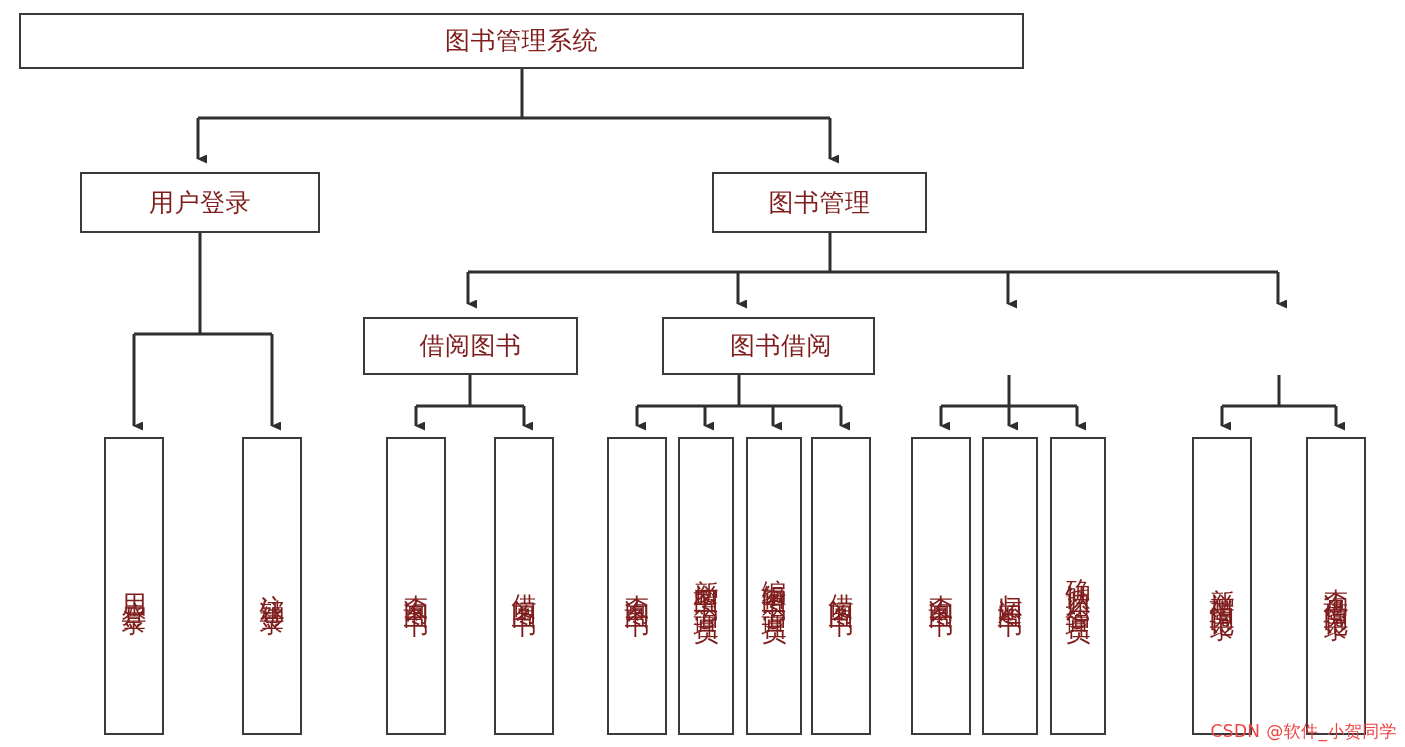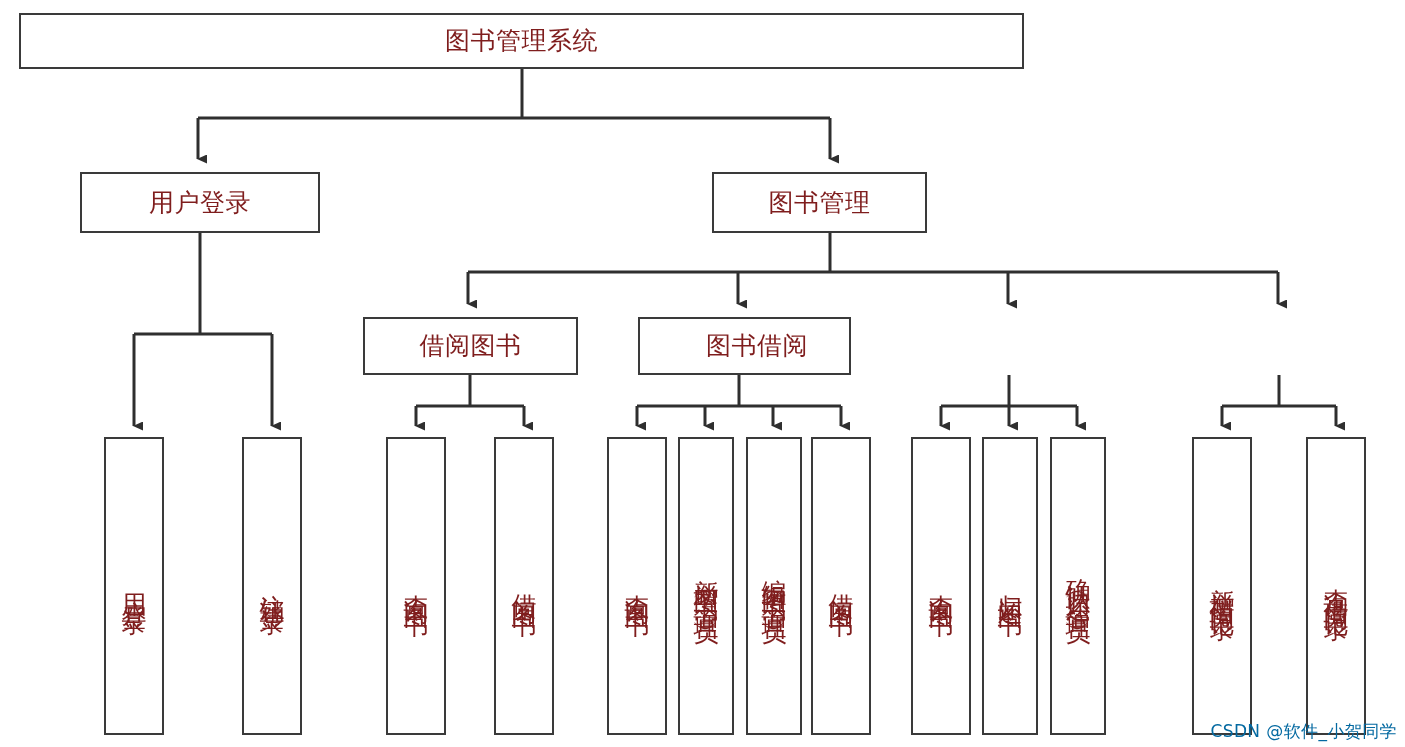--- a/index.html
+++ b/index.html
@@ -55,21 +55,21 @@
     font-size: 25px;
     letter-spacing: 6px;
     line-height: 1;
     max-height: 290px;
   }
   #watermark {
     position: absolute;
     right: 8px;
     bottom: 4px;
     font-size: 17px;
-    color: #0369a1;
+    color: #ef4444;
     letter-spacing: 0.4px;
     z-index: 5;
     white-space: nowrap;
     font-family: "DejaVu Sans", "Liberation Sans", sans-serif;
   }
 </style>
 </head>
 <body>
 
 <div id="diagram-canvas">
@@ -133,21 +133,21 @@
   </div>
 
   <div class="node horizontal" style="left:712px; top:172px; width:215px; height:61px;">
     <span class="node-label">图书管理</span>
   </div>
 
   <div class="node horizontal" style="left:363px; top:317px; width:215px; height:58px;">
     <span class="node-label">借阅图书</span>
   </div>
 
-  <div class="node horizontal" style="left:638px; top:317px; width:213px; height:58px;padding-left:25px;">
+  <div class="node horizontal" style="left:662px; top:317px; width:213px; height:58px;padding-left:25px;">
     <span class="node-label">图书借阅</span>
   </div>
 
 
 
   <div class="node vertical" style="left:104px; top:437px; width:60px; height:298px;">
     <span class="node-label">用户登录</span>
   </div>
 
   <div class="node vertical" style="left:242px; top:437px; width:60px; height:298px;">

